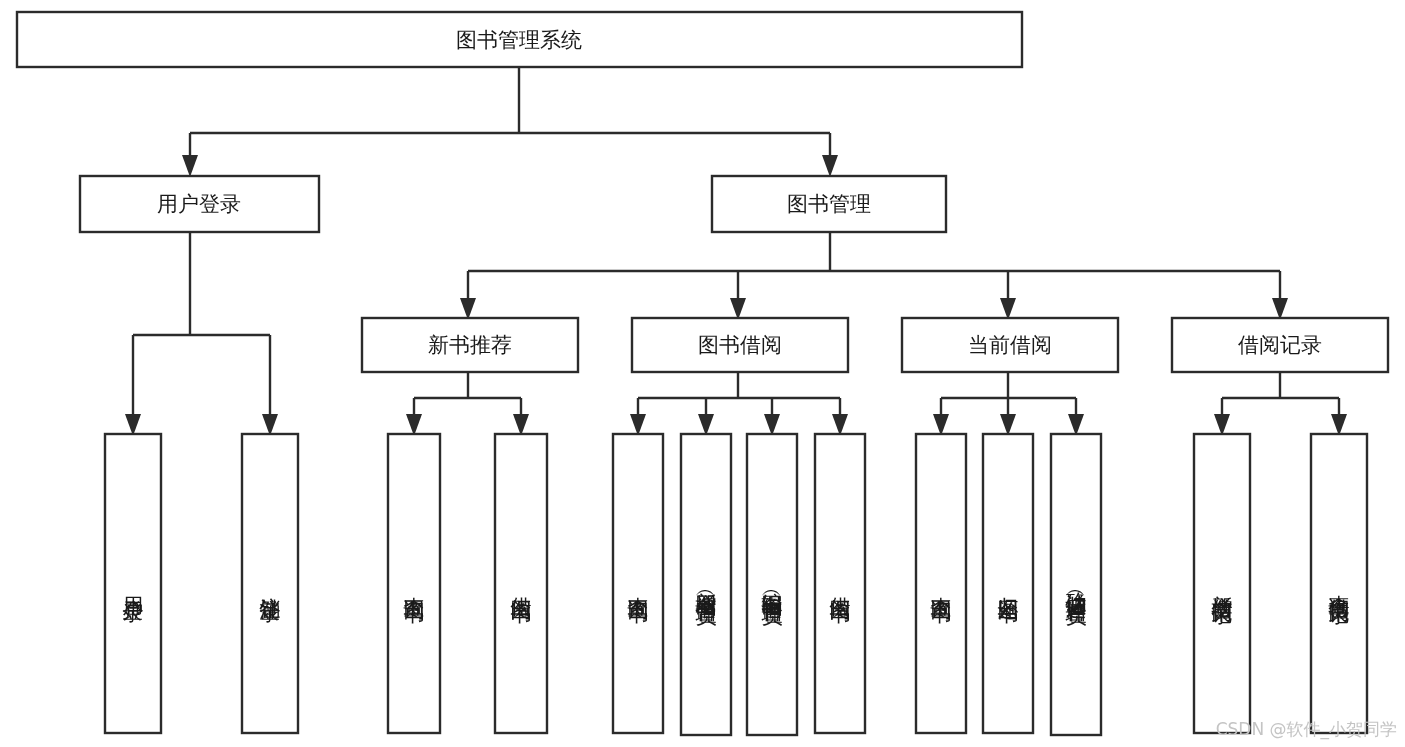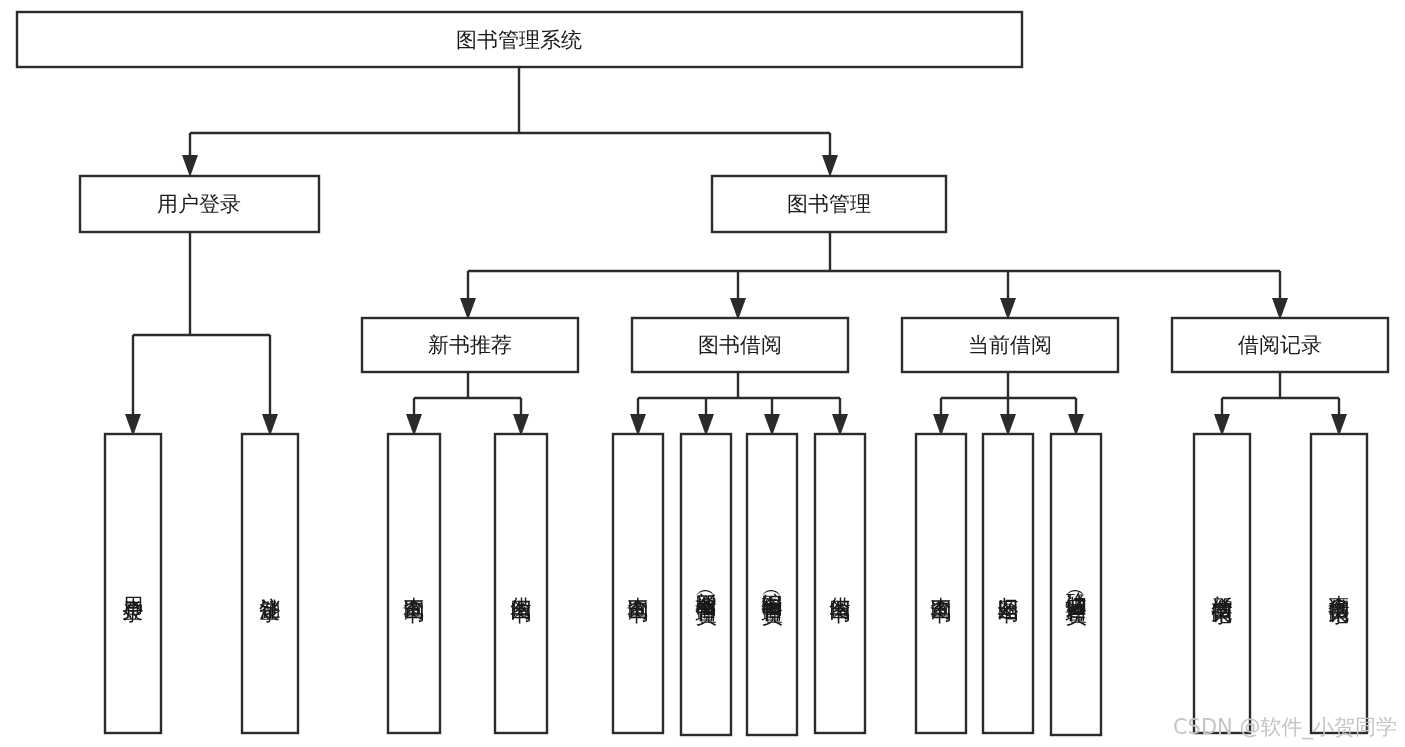--- a/index.html
+++ b/index.html
@@ -51,21 +51,21 @@
     text-orientation: upright;
     letter-spacing: 2px;
     dominant-baseline: central;
     text-anchor: middle;
   }
   .watermark {
     position: absolute;
     right: 8px;
     bottom: 6px;
     font-family: "DejaVu Sans", "Liberation Sans", sans-serif;
-    font-size: 21px;
+    font-size: 17px;
     color: #c4c4c4;
     white-space: nowrap;
     user-select: none;
   }
 </style>
 </head>
 <body>
 
 <svg id="diagram" viewBox="0 0 1405 747" xmlns="http://www.w3.org/2000/svg">
 

